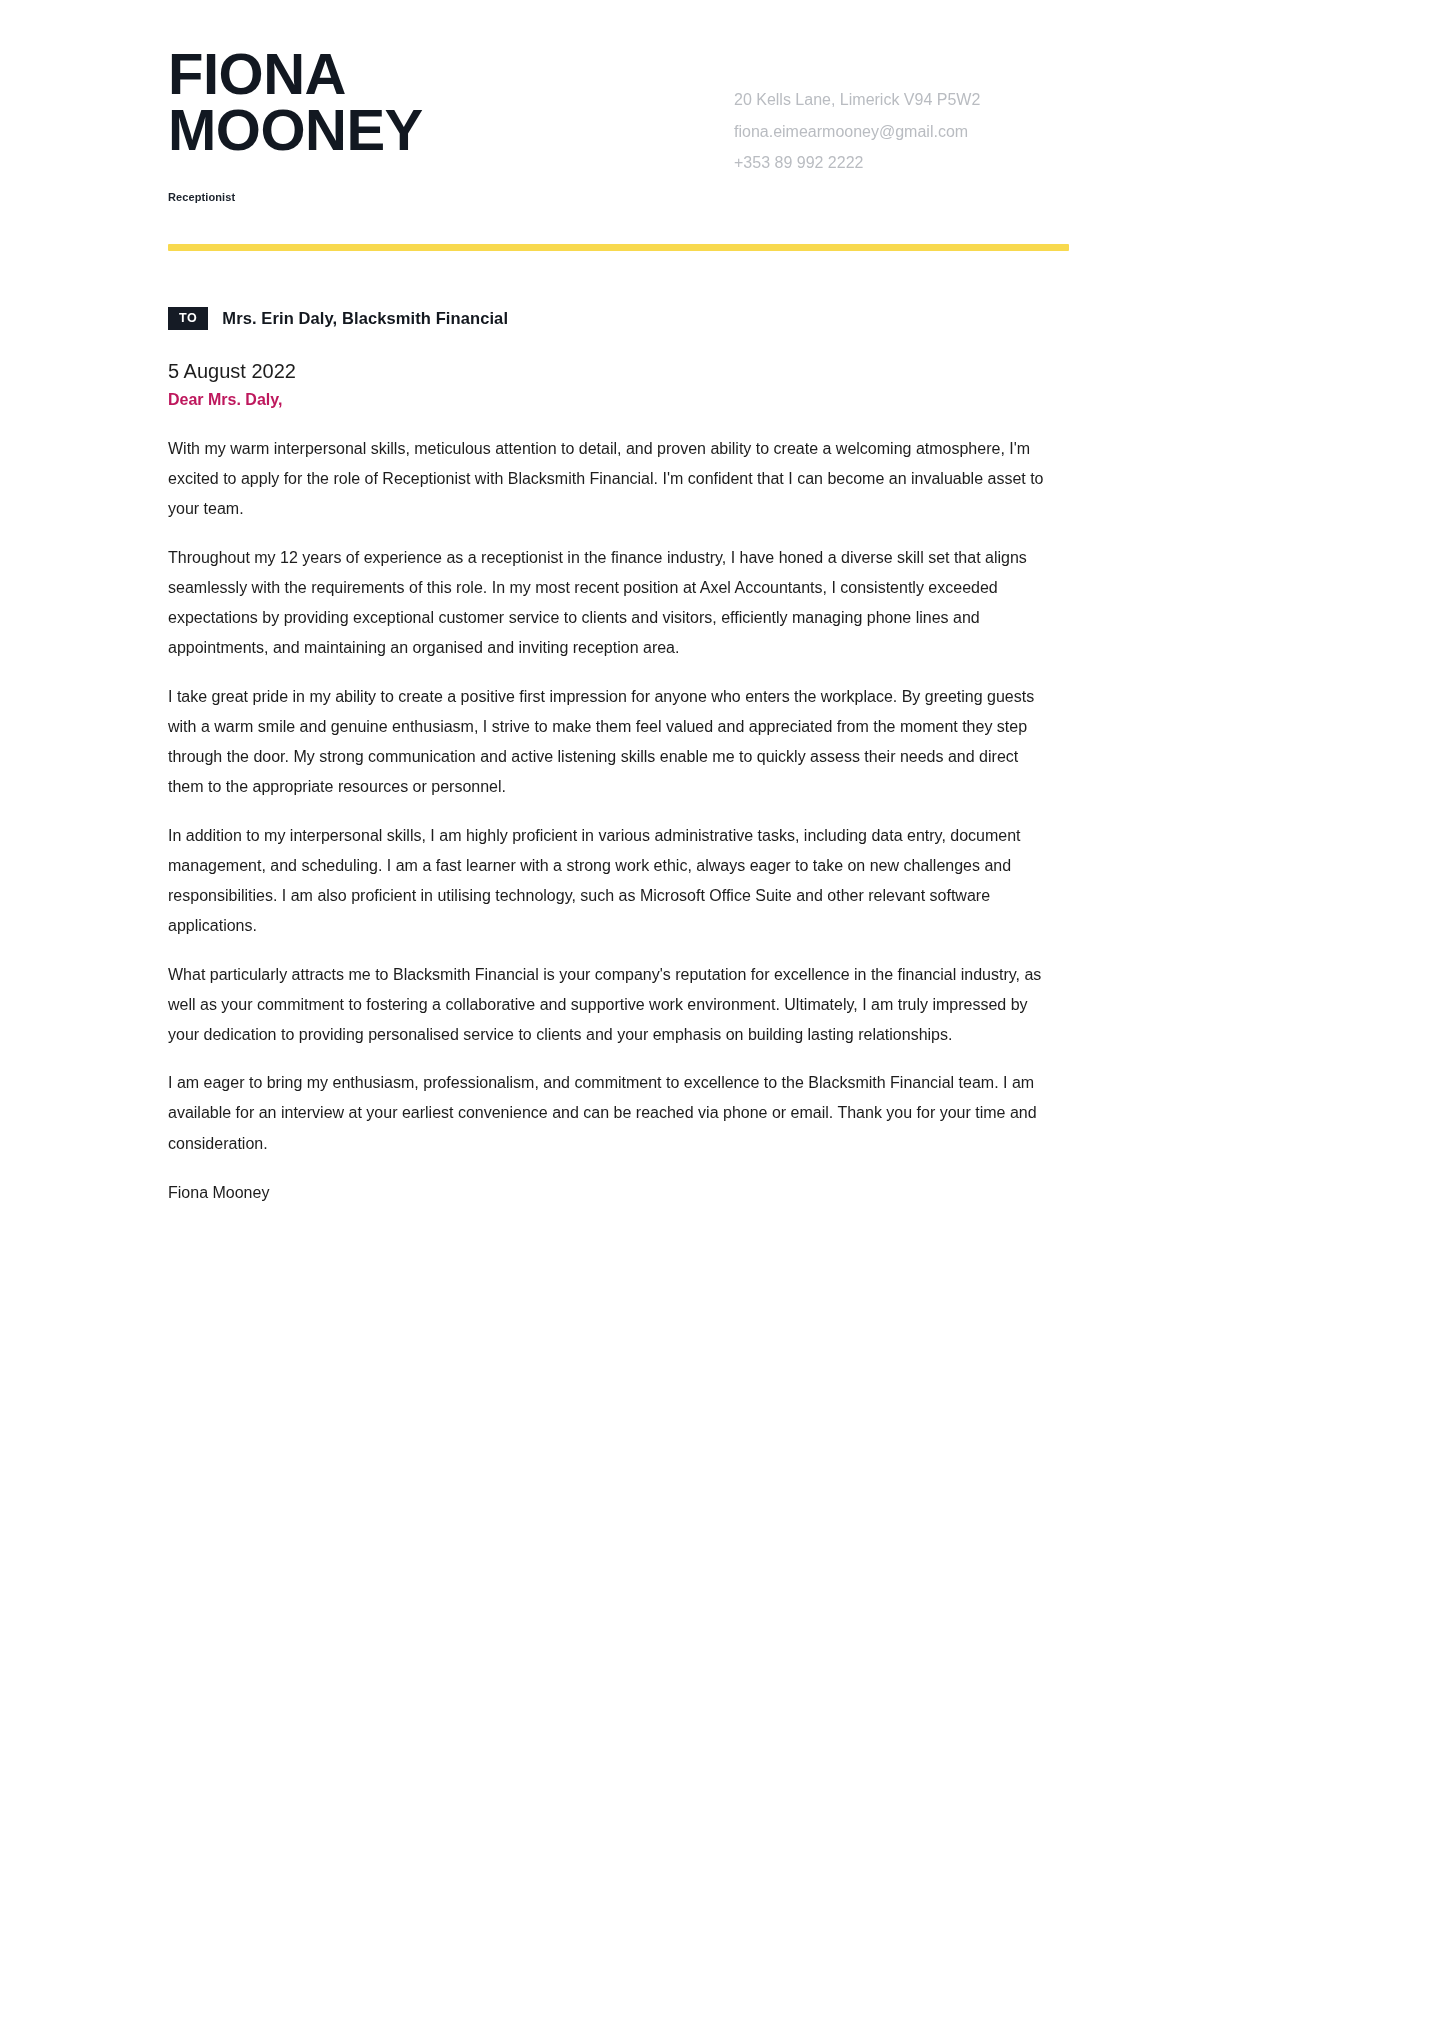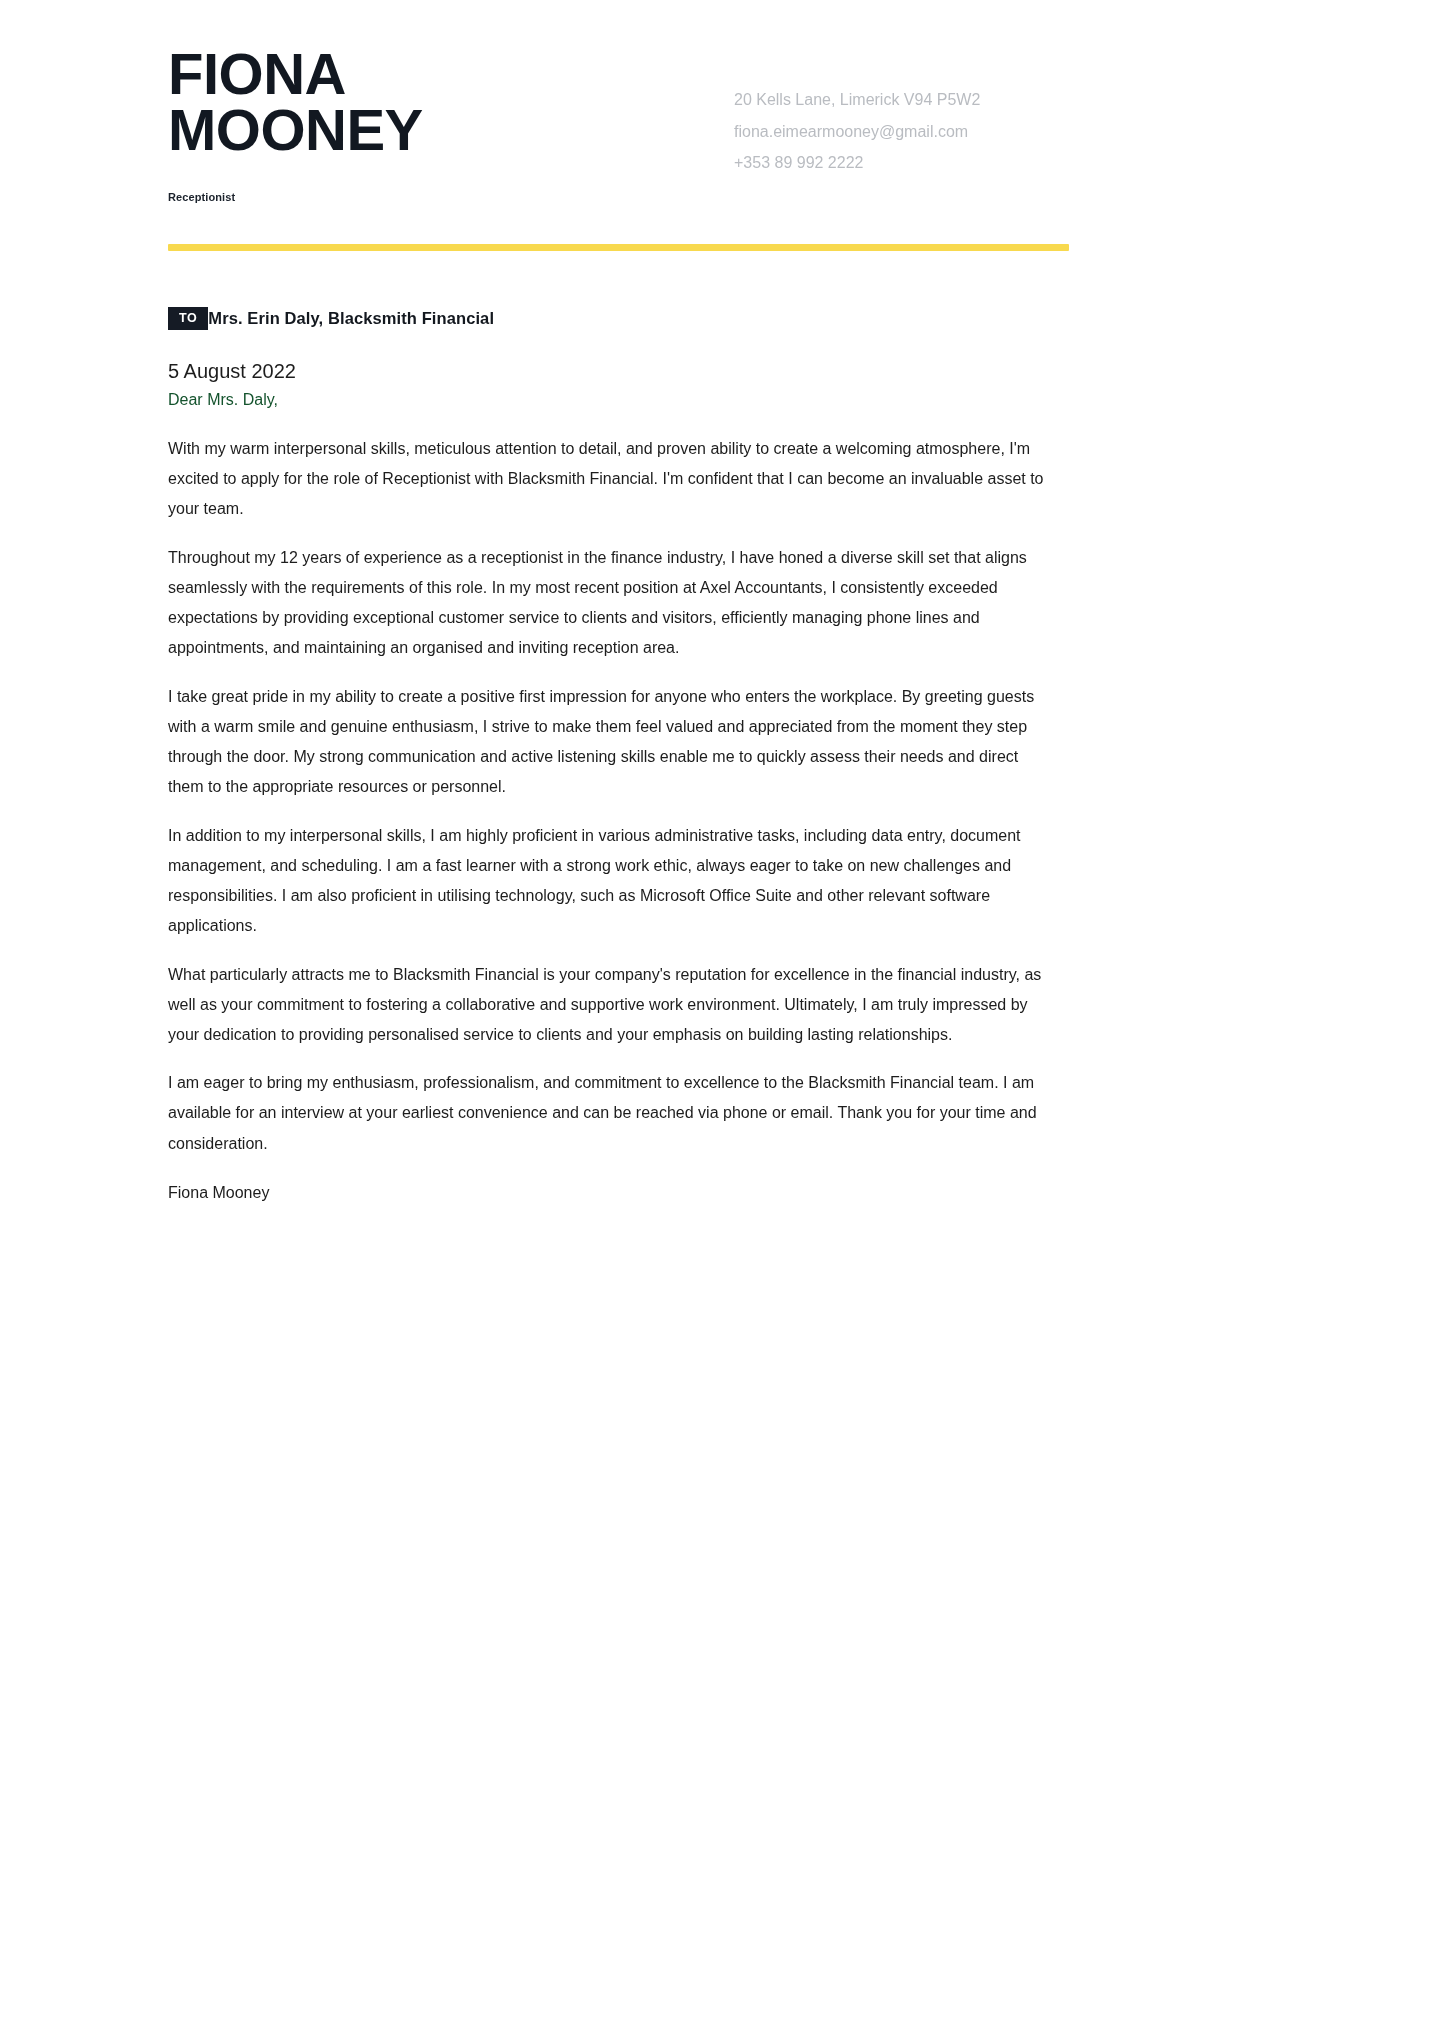--- a/index.html
+++ b/index.html
@@ -82,20 +82,21 @@
   
   .letter {
     padding: 56px 0 0 8px;
     width: 901px;
     box-sizing: border-box;
   }
 
   .to-row {
     display: flex;
     align-items: center;
+    gap: 14px;
     margin-bottom: 30px;
   }
   .to-badge {
     background: #151b25;
     color: #ffffff;
     font-size: 12.5px;
     font-weight: 700;
     letter-spacing: 0.6px;
     padding: 5px 11px 6px 11px;
     line-height: 1;
@@ -110,23 +111,23 @@
   }
 
   .date {
     font-size: 20px;
     color: #1d1d1d;
     margin-bottom: 8px;
     font-weight: 400;
   }
   .salutation {
     font-size: 16px;
-    color: #14532d;
+    color: #be185d;
     margin-bottom: 25px;
-    font-weight: 400;
+    font-weight: 700;
   }
   .para {
     font-size: 16px;
     line-height: 1.89;
     color: #1d1d1d;
     margin: 0 10px 18px 0;
     text-align: left;
     font-weight: 400;
   }
   .closing {

